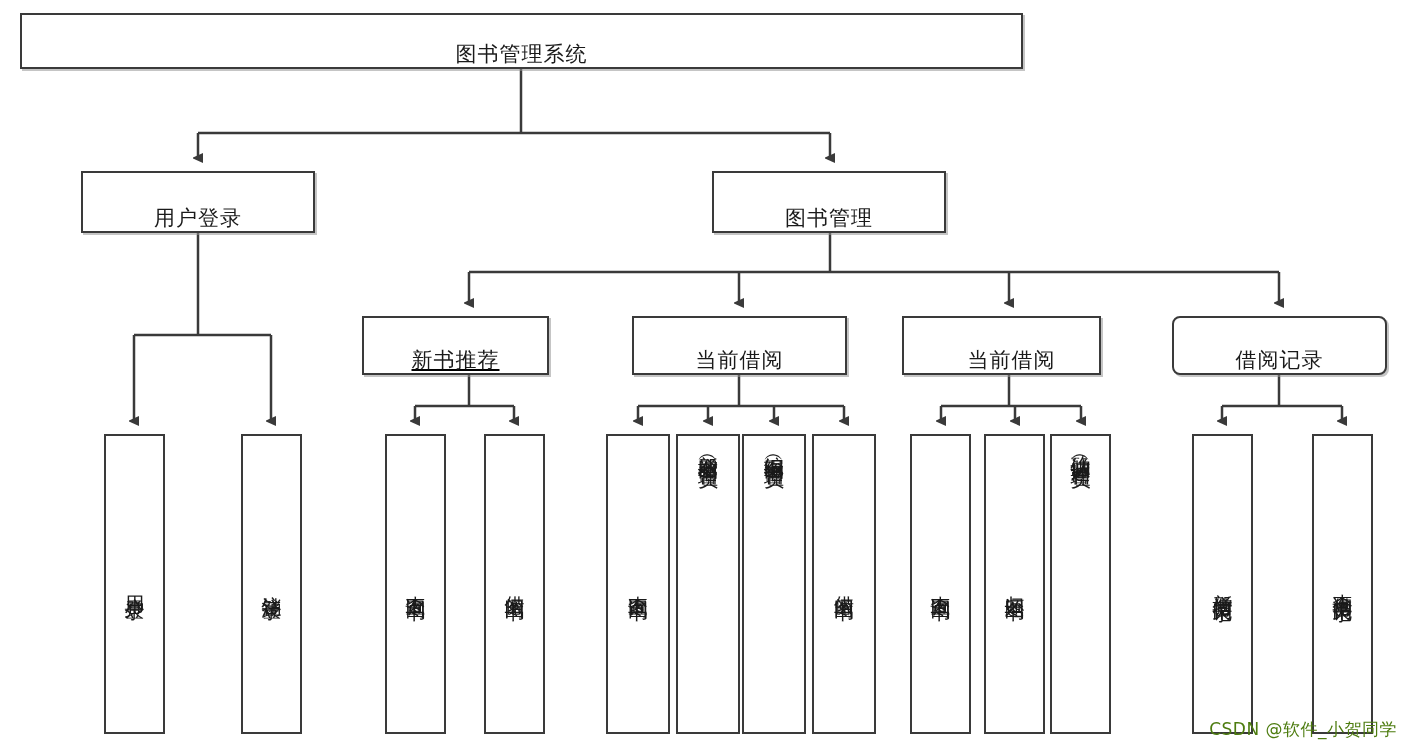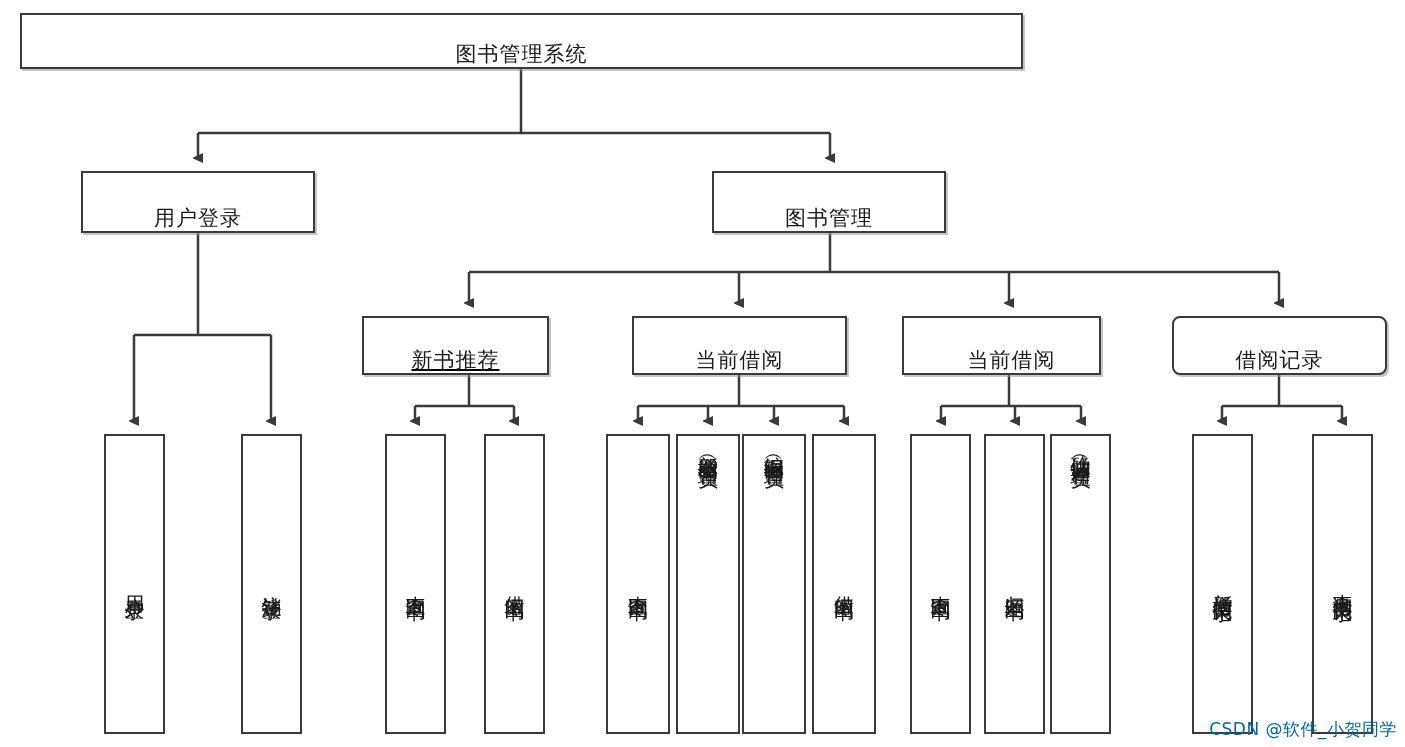--- a/index.html
+++ b/index.html
@@ -62,21 +62,21 @@
   }
   .node-box.leaf.short-label {
     align-items: center;
     padding-top: 0;
   }
   #watermark {
     position: absolute;
     right: 8px;
     bottom: 6px;
     font-size: 17px;
-    color: #0369a1;
+    color: #4d7c0f;
     letter-spacing: 0.5px;
     z-index: 9;
     white-space: nowrap;
     font-family: "DejaVu Sans", "Liberation Sans", sans-serif;
   }
 </style>
 </head>
 <body>
 
 <div id="diagram-root">

